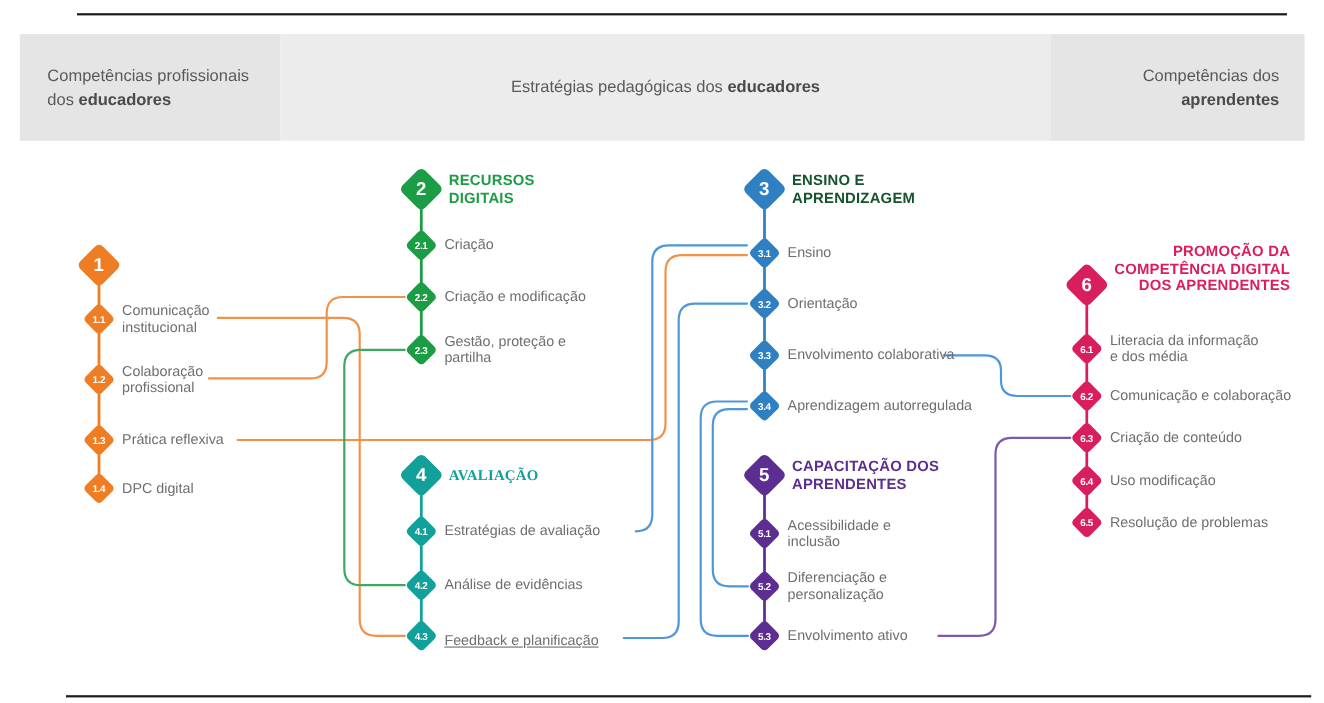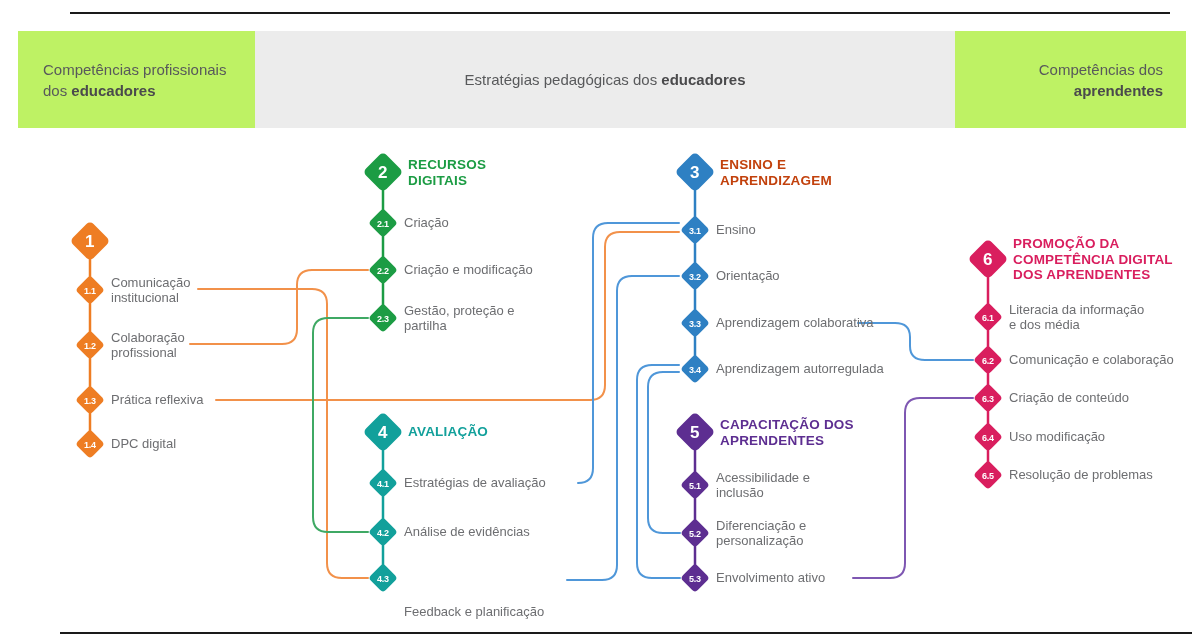--- a/index.html
+++ b/index.html
@@ -2,21 +2,21 @@
 <html><head>
 <meta charset="utf-8">
 <style>
   html,body{margin:0;padding:0;background:#fff;}
   #stage{
     position:relative;width:1204px;height:639px;background:#ffffff;overflow:hidden;
     font-family:"Liberation Sans","DejaVu Sans",sans-serif;
   }
   .rule{position:absolute;height:2px;background:#1a1a1a;}
   .band{position:absolute;top:31px;height:97px;display:flex;align-items:center;}
-  .band-left,.band-right{background:#bef264;}
+  .band-left,.band-right{background:#e5e5e5;}
   .band-mid{background:#ececec;justify-content:center;}
   .band-text{font-size:15px;color:#58595b;line-height:21px;white-space:pre-line;}
   .band-left .band-text{padding-left:25px;text-align:left;}
   .band-mid .band-text{text-align:center;}
   .band-right{justify-content:flex-end;}
   .band-right .band-text{padding-right:23px;text-align:right;}
   .band-text b{color:#4a4a4c;}
 
   svg.wires{position:absolute;left:0;top:0;pointer-events:none;}
   .spine{fill:none;stroke-width:2.5px;}
@@ -31,21 +31,21 @@
   .diamond>span{transform:rotate(-45deg);color:#fff;font-weight:bold;}
   .d-big{width:29px;height:29px;border-radius:5px;}
   .d-sm{width:21px;height:21px;border-radius:4px;}
   .d-big>span{font-size:17px;}
   .d-sm>span{font-size:9px;letter-spacing:-0.3px;}
   .bg1{background:#ee7d23}.bg2{background:#1c9c44}.bg3{background:#2e80c3}
   .bg4{background:#12a09b}.bg5{background:#5d2e91}.bg6{background:#d91e5e}
 
   .title{position:absolute;font-weight:bold;font-size:13.5px;line-height:15.5px;
     letter-spacing:0.2px;white-space:pre-line;transform:translateY(-50%);}
-  .tc1{color:#ee7d23}.tc2{color:#1c9c44}.tc3{color:#c2410c}
+  .tc1{color:#ee7d23}.tc2{color:#1c9c44}.tc3{color:#14532d}
   .tc4{color:#12a09b}.tc5{color:#5d2e91}.tc6{color:#d91e5e}
   .label{position:absolute;font-size:13px;line-height:14.5px;color:#6d6e71;
     white-space:pre-line;transform:translateY(-50%);}
 </style>
 </head>
 <body>
 
 <div id="stage">
 
   <div class="rule" style="left:70px;top:12px;width:1100px;"></div>
@@ -134,42 +134,42 @@
       <span>3.1</span>
     </div>
   <div class="label" style="left:716px;top:230px;">Ensino</div>
   <div class="diamond d-sm bg3" style="left:695px;top:276px;">
       <span>3.2</span>
     </div>
   <div class="label" style="left:716px;top:276px;">Orientação</div>
   <div class="diamond d-sm bg3" style="left:695px;top:323px;">
       <span>3.3</span>
     </div>
-  <div class="label" style="left:716px;top:323px;">Aprendizagem colaborativa</div>
+  <div class="label" style="left:716px;top:323px;">Envolvimento colaborativa</div>
   <div class="diamond d-sm bg3" style="left:695px;top:369px;">
       <span>3.4</span>
     </div>
   <div class="label" style="left:716px;top:369px;">Aprendizagem autorregulada</div>
 
   <div class="diamond d-big bg4" style="left:383px;top:432px;">
       <span>4</span>
     </div>
-  <div class="title tc4" style="left:408px;top:432px;">AVALIAÇÃO</div>
+  <div class="title tc4" style="left:408px;top:432px;font-family:Liberation Serif, serif;">AVALIAÇÃO</div>
   <div class="diamond d-sm bg4" style="left:383px;top:483px;">
       <span>4.1</span>
     </div>
   <div class="label" style="left:404px;top:483px;">Estratégias de avaliação</div>
   <div class="diamond d-sm bg4" style="left:383px;top:532px;">
       <span>4.2</span>
     </div>
   <div class="label" style="left:404px;top:532px;">Análise de evidências</div>
   <div class="diamond d-sm bg4" style="left:383px;top:578px;">
       <span>4.3</span>
     </div>
-  <div class="label" style="left:404px;top:612px;">Feedback e planificação</div>
+  <div class="label" style="left:404px;top:583px;text-decoration:underline;">Feedback e planificação</div>
 
   <div class="diamond d-big bg5" style="left:695px;top:432px;">
       <span>5</span>
     </div>
   <div class="title tc5" style="left:720px;top:432px;">CAPACITAÇÃO DOS
 APRENDENTES</div>
   <div class="diamond d-sm bg5" style="left:695px;top:485px;">
       <span>5.1</span>
     </div>
   <div class="label" style="left:716px;top:485px;">Acessibilidade e
@@ -180,21 +180,21 @@
   <div class="label" style="left:716px;top:533px;">Diferenciação e
 personalização</div>
   <div class="diamond d-sm bg5" style="left:695px;top:578px;">
       <span>5.3</span>
     </div>
   <div class="label" style="left:716px;top:578px;">Envolvimento ativo</div>
 
   <div class="diamond d-big bg6" style="left:988px;top:259px;">
       <span>6</span>
     </div>
-  <div class="title tc6" style="left:1013px;top:259px;">PROMOÇÃO DA
+  <div class="title tc6" style="left:1013px;top:244px;text-align:right;">PROMOÇÃO DA
 COMPETÊNCIA DIGITAL
 DOS APRENDENTES</div>
   <div class="diamond d-sm bg6" style="left:988px;top:317px;">
       <span>6.1</span>
     </div>
   <div class="label" style="left:1009px;top:317px;">Literacia da informação
 e dos média</div>
   <div class="diamond d-sm bg6" style="left:988px;top:360px;">
       <span>6.2</span>
     </div>

